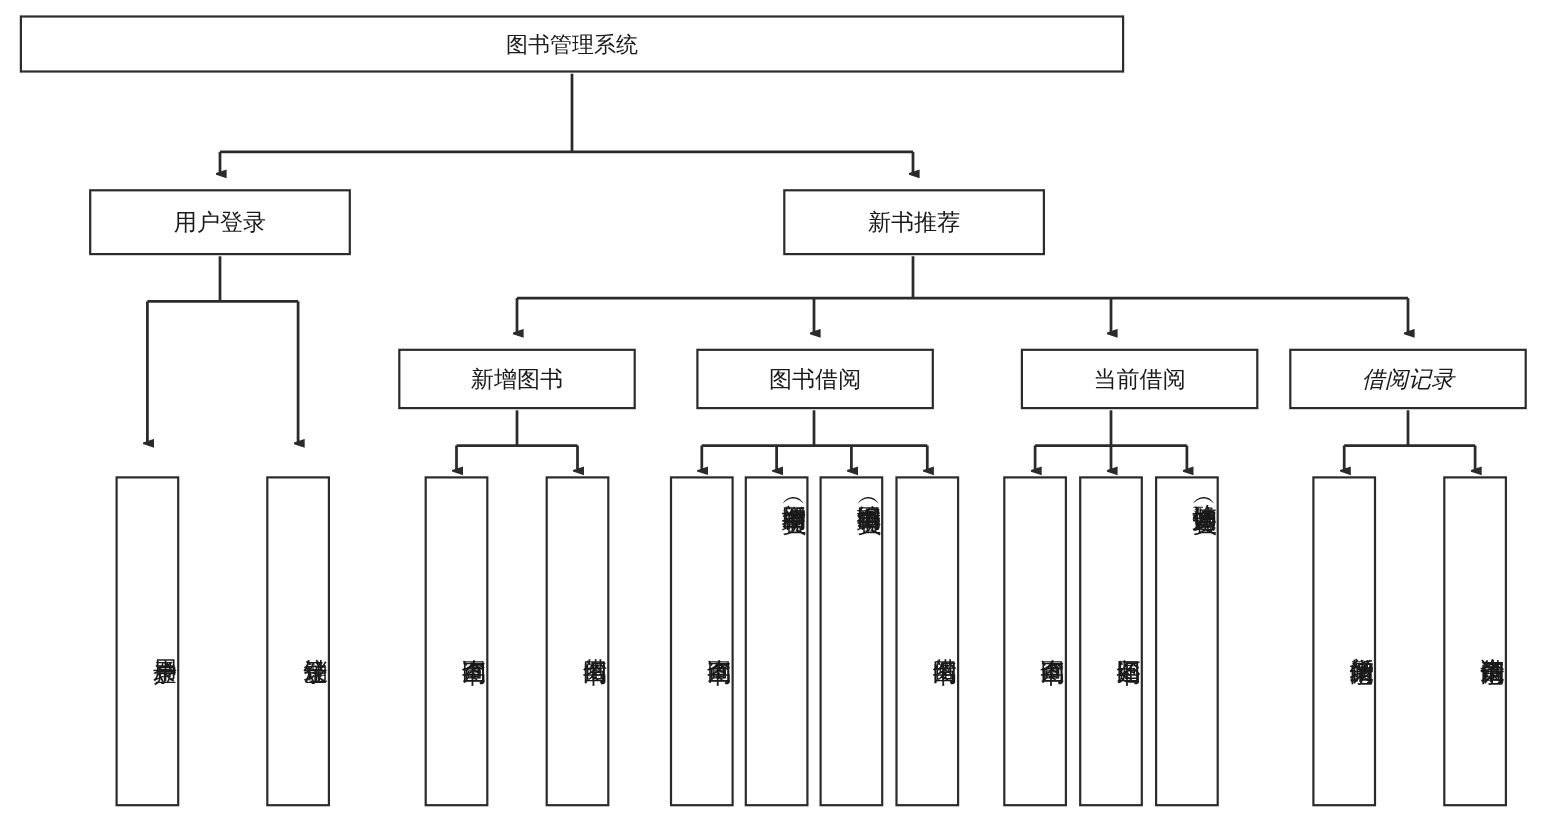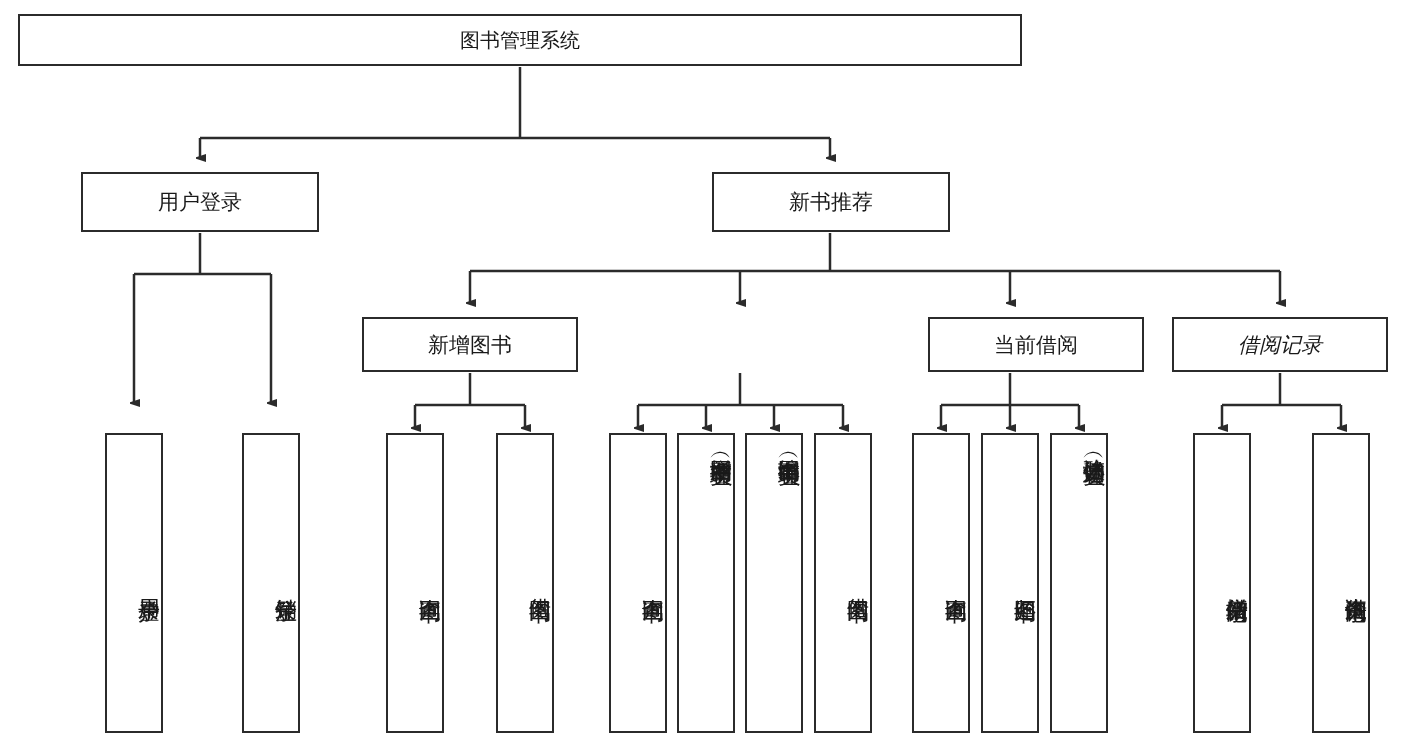--- a/index.html
+++ b/index.html
@@ -132,20 +132,21 @@
   </svg>
 
   <div class="node root" style="left:18px; top:14px; width:1004px; height:52px;">图书管理系统</div>
 
   <div class="node level2" style="left:81px; top:172px; width:238px; height:60px;">用户登录</div>
 
   <div class="node level2" style="left:712px; top:172px; width:238px; height:60px;">新书推荐</div>
 
   <div class="node level3" style="left:362px; top:317px; width:216px; height:55px;">新增图书</div>
 
+  <div class="node level3" style="left:633px; top:317px; width:216px; height:55px;">图书借阅</div>
 
   <div class="node level3" style="left:928px; top:317px; width:216px; height:55px;">当前借阅</div>
 
   <div class="node level3" style="left:1172px; top:317px; width:216px; height:55px;font-style:italic;">借阅记录</div>
 
   <div class="node leaf center-text" style="left:105px; top:433px; width:58px; height:300px;">
     <span class="leaf-label">用户登录</span>
   </div>
 
   <div class="node leaf center-text" style="left:242px; top:433px; width:58px; height:300px;">

